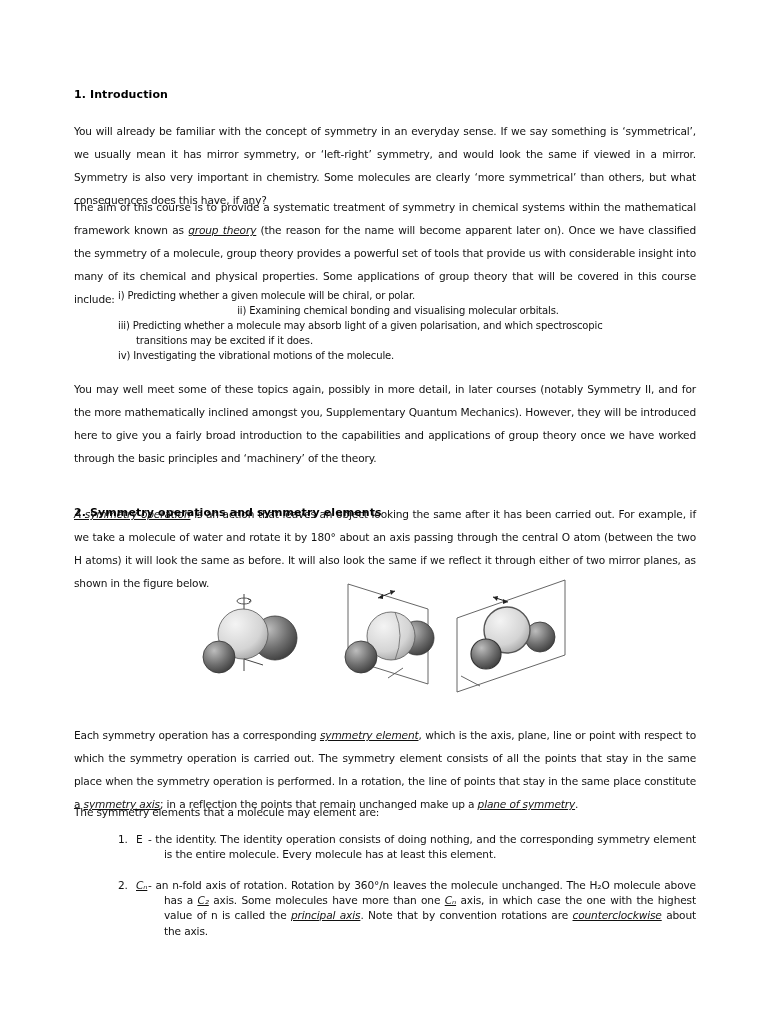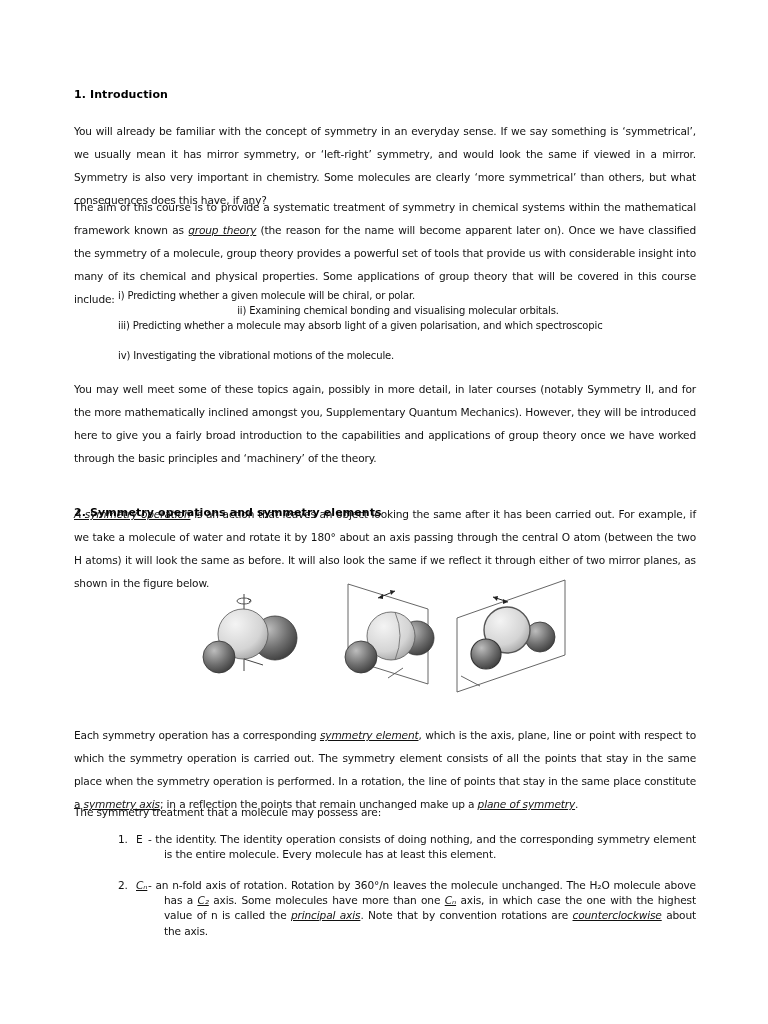--- a/index.html
+++ b/index.html
@@ -34,21 +34,21 @@
 <body>
 
 <div class="heading" style="top:88px;">1. Introduction</div>
 
 <div class="para" style="top:120px;">You will already be familiar with the concept of symmetry in an everyday sense. If we say something is ‘symmetrical’, we usually mean it has mirror symmetry, or ‘left-right’ symmetry, and would look the same if viewed in a mirror. Symmetry is also very important in chemistry. Some molecules are clearly ‘more symmetrical’ than others, but what consequences does this have, if any?</div>
 
 <div class="para" style="top:196px;"><span>The aim of this course is to provide a systematic treatment of symmetry in chemical systems within the mathematical framework known as </span><em>group theory</em><span> (the reason for the name will become apparent later on). Once we have classified the symmetry of a molecule, group theory provides a powerful set of tools that provide us with considerable insight into many of its chemical and physical properties. Some applications of group theory that will be covered in this course include:</span></div>
 
 <div class="list-item" style="top:288px;"><span>i)</span> <span>Predicting whether a given molecule will be chiral, or polar.</span></div>
 <div class="list-item" style="top:303px;text-align:center;"><span>ii)</span> <span>Examining chemical bonding and visualising molecular orbitals.</span></div>
-<div class="list-item" style="top:318px;"><span>iii)</span> <span>Predicting whether a molecule may absorb light of a given polarisation, and which spectroscopic</span></div>
+<div class="list-item" style="top:318px;"><span>iii)</span> <span>Predicting whether a molecule may absorb light of a given polarisation, and which spectroscopic</span><span class="cont">transitions may be excited if it does.</span></div>
 <div class="list-item" style="top:348px;"><span>iv)</span> <span>Investigating the vibrational motions of the molecule.</span></div>
 
 <div class="para" style="top:378px;">You may well meet some of these topics again, possibly in more detail, in later courses (notably Symmetry II, and for the more mathematically inclined amongst you, Supplementary Quantum Mechanics). However, they will be introduced here to give you a fairly broad introduction to the capabilities and applications of group theory once we have worked through the basic principles and ‘machinery’ of the theory.</div>
 
 <div class="heading" style="top:473px;margin-top:33px;">2. Symmetry operations and symmetry elements</div>
 
 <div class="para" style="top:503px;"><em>A symmetry operation</em><span> is an action that leaves an object looking the same after it has been carried out. For example, if we take a molecule of water and rotate it by 180° about an axis passing through the central O atom (between the two H atoms) it will look the same as before.  It will also look the same if we reflect it through either of two mirror planes, as shown in the figure below.</span></div>
 
 <div class="figure">
   <svg width="380" height="125" viewBox="0 0 380 125" xmlns="http://www.w3.org/2000/svg">
@@ -95,21 +95,21 @@
       <circle cx="345" cy="62" r="15" fill="url(#gH)" stroke="#333" stroke-width="0.8"></circle>
       <circle cx="312" cy="55" r="23" fill="url(#gO)" stroke="#555" stroke-width="1.4"></circle>
       <circle cx="291" cy="79" r="15" fill="url(#gH)" stroke="#333" stroke-width="1.2"></circle>
       <line x1="266" y1="101" x2="285" y2="111" stroke="#555" stroke-width="0.9"></line>
     </g>
   </svg>
 </div>
 
 <div class="para" style="top:724px;"><span>Each symmetry operation has a corresponding </span><em>symmetry element</em><span>, which is the axis, plane,  line or point with respect to which the symmetry operation is carried out.   The symmetry element consists of all the points that stay in the same place when the symmetry operation is performed.   In a rotation, the line of points that stay in the same place constitute a </span><em>symmetry axis</em><span>; in a reflection the points that remain unchanged make up a </span><em>plane of symmetry</em><span>.</span></div>
 
-<div class="para" style="top:801px;">The symmetry treatment that a molecule may possess are:</div>
+<div class="para" style="top:801px;">The symmetry elements that a molecule may element are:</div>
 
 <div class="el-item" style="top:832px;">
   <span class="num">1.</span>
   <span class="sym">E</span>
   <span class="body">- the identity. The identity operation consists of doing nothing, and the corresponding symmetry element is the entire molecule.  Every molecule has at least this element.</span>
 </div>
 
 <div class="el-item" style="top:878px;">
   <span class="num">2.</span>
   <em class="sym">Cₙ</em>

